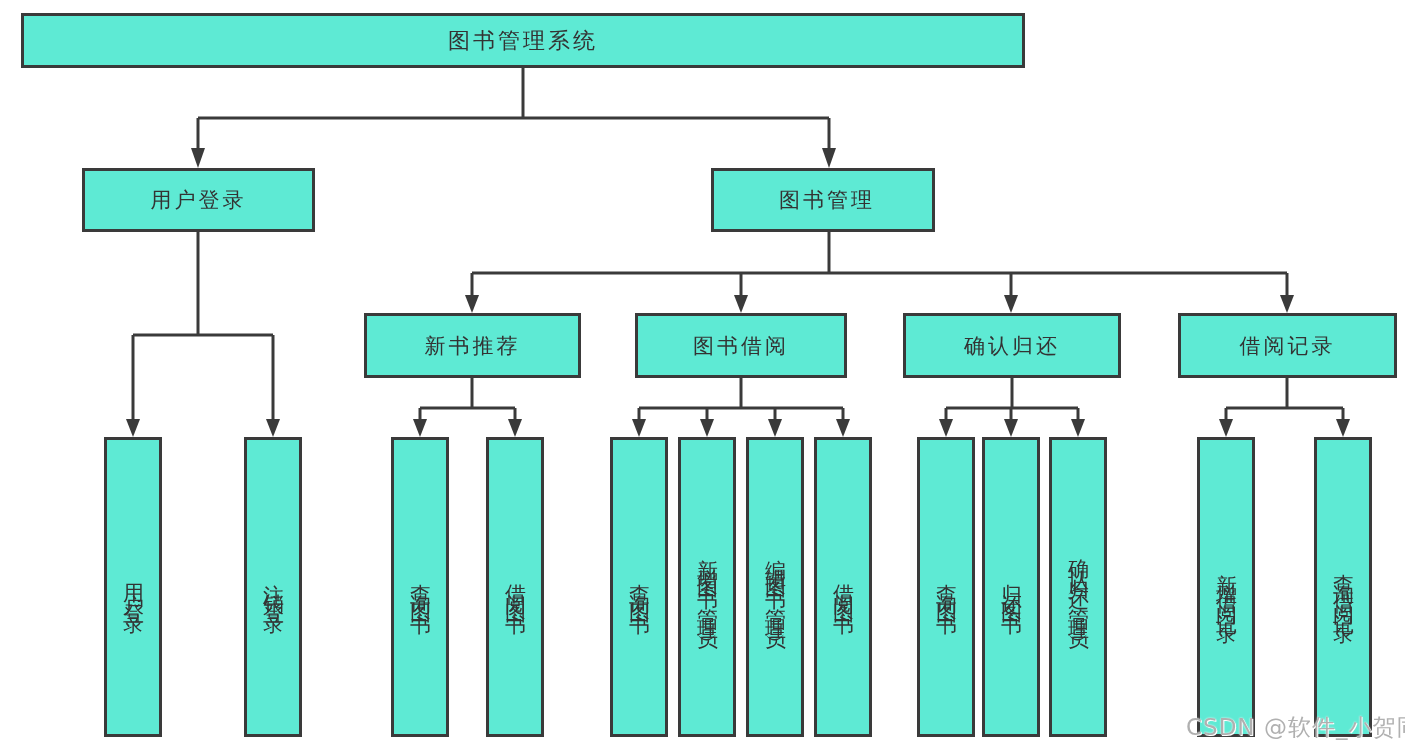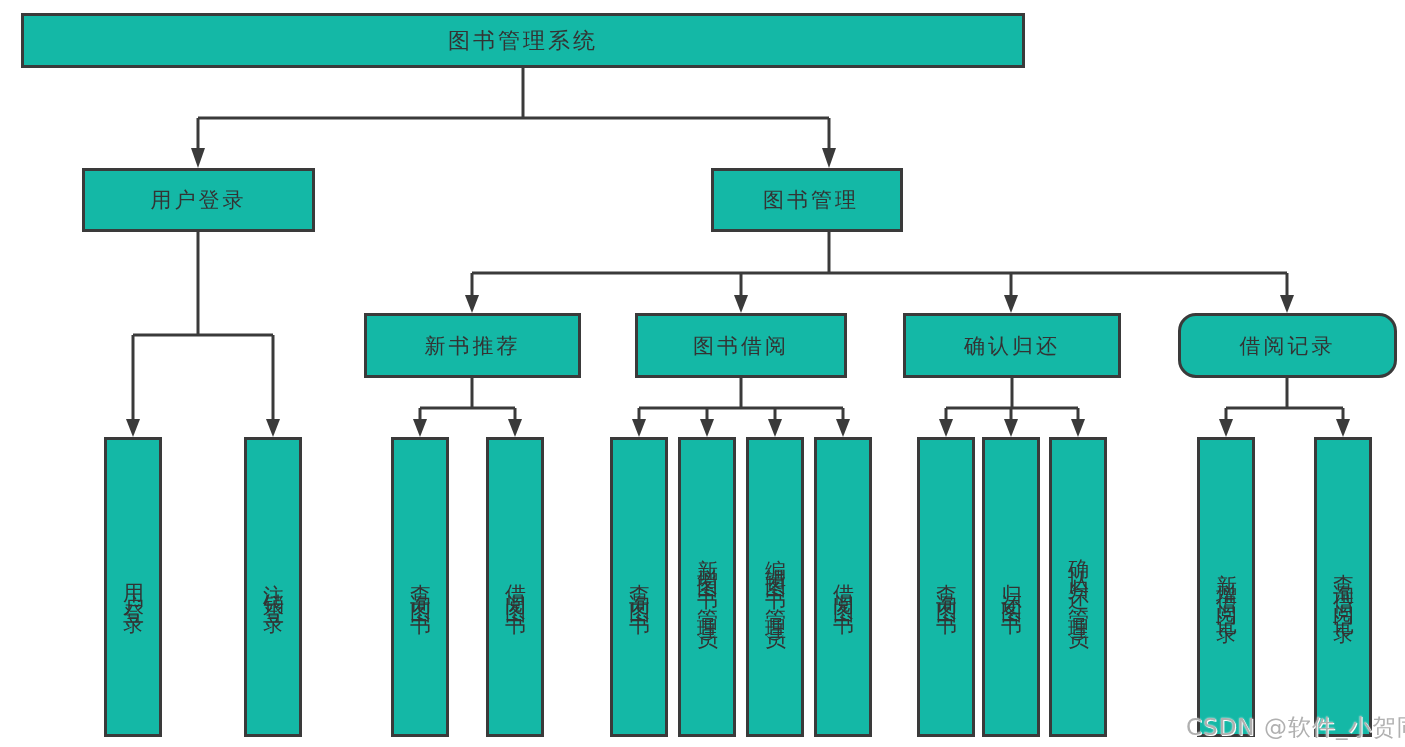--- a/index.html
+++ b/index.html
@@ -8,21 +8,21 @@
     width: 1405px;
     height: 747px;
     background: #ffffff;
     font-family: "DejaVu Sans", "Liberation Sans", sans-serif;
     color: #333333;
     overflow: hidden;
   }
   svg.wires { position:absolute; left:0; top:0; width:1405px; height:747px; }
   .box {
     position: absolute;
-    background: #14b8a6;
+    background: #5eead4;
     border: 3px solid #3a3a3a;
     box-sizing: border-box;
     display: flex;
     align-items: center;
     justify-content: center;
     font-size: 21px;
     letter-spacing: 3px;
     color: #333333;
     text-align: right;
   }
@@ -126,34 +126,34 @@
     </g>
   </svg>
 
   <div class="box root" style="left:21px; top:13px; width:1004px; height:55px;">
     <span>图书管理系统</span>
   </div>
 
   <div class="box" style="left:82px; top:168px; width:233px; height:64px;">
     <span>用户登录</span>
   </div>
-  <div class="box" style="left:711px; top:168px; width:192px; height:64px;padding-left:8px;">
+  <div class="box" style="left:711px; top:168px; width:224px; height:64px;padding-left:8px;">
     <span>图书管理</span>
   </div>
 
   <div class="box" style="left:635px; top:313px; width:212px; height:65px;">
     <span>图书借阅</span>
   </div>
   <div class="box" style="left:364px; top:313px; width:217px; height:65px;">
     <span>新书推荐</span>
   </div>
   <div class="box" style="left:903px; top:313px; width:218px; height:65px;">
     <span>确认归还</span>
   </div>
-  <div class="box" style="left:1178px; top:313px; width:219px; height:65px;border-radius:18px;">
+  <div class="box" style="left:1178px; top:313px; width:219px; height:65px;">
     <span>借阅记录</span>
   </div>
 
   <div class="box vert" style="left:104px; top:437px; width:58px; height:300px;">
     <span>用户登录</span>
   </div>
   <div class="box vert" style="left:244px; top:437px; width:58px; height:300px;">
     <span>注销登录</span>
   </div>
 

